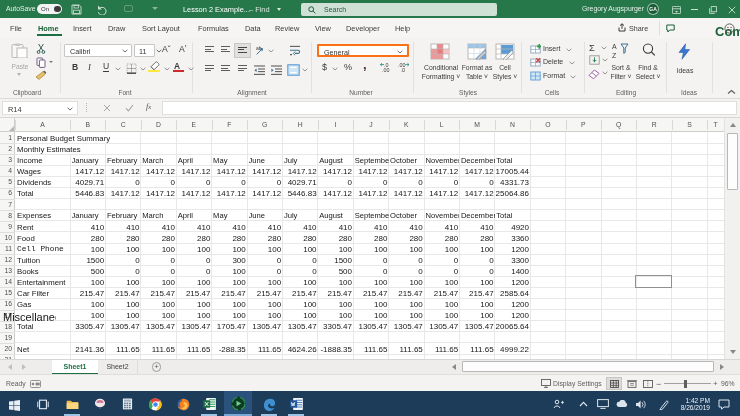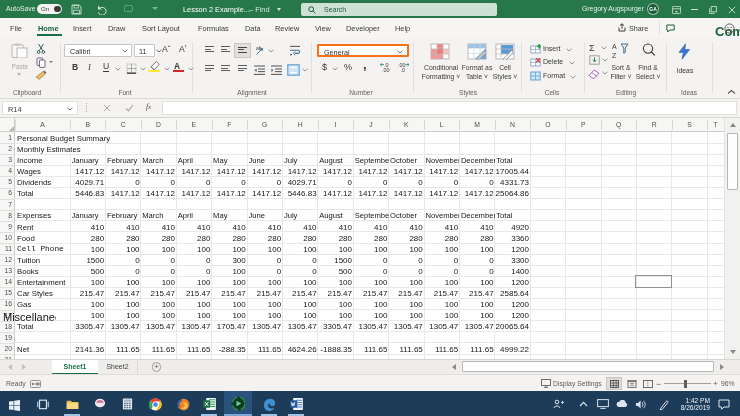--- a/index.html
+++ b/index.html
@@ -741,21 +741,21 @@
 <div class="ab" style="left:176.2px;top:160.0px;width:34.2px;text-align:right;font-size:8px;color:#161616;white-space:nowrap;">100</div>
 <div class="ab" style="left:211.6px;top:160.0px;width:34.2px;text-align:right;font-size:8px;color:#161616;white-space:nowrap;">100</div>
 <div class="ab" style="left:247.0px;top:160.0px;width:34.2px;text-align:right;font-size:8px;color:#161616;white-space:nowrap;">100</div>
 <div class="ab" style="left:282.4px;top:160.0px;width:34.2px;text-align:right;font-size:8px;color:#161616;white-space:nowrap;">100</div>
 <div class="ab" style="left:317.8px;top:160.0px;width:34.2px;text-align:right;font-size:8px;color:#161616;white-space:nowrap;">100</div>
 <div class="ab" style="left:353.2px;top:160.0px;width:34.2px;text-align:right;font-size:8px;color:#161616;white-space:nowrap;">100</div>
 <div class="ab" style="left:388.6px;top:160.0px;width:34.2px;text-align:right;font-size:8px;color:#161616;white-space:nowrap;">100</div>
 <div class="ab" style="left:424.0px;top:160.0px;width:34.2px;text-align:right;font-size:8px;color:#161616;white-space:nowrap;">100</div>
 <div class="ab" style="left:459.4px;top:160.0px;width:34.2px;text-align:right;font-size:8px;color:#161616;white-space:nowrap;">100</div>
 <div class="ab" style="left:494.8px;top:160.0px;width:34.2px;text-align:right;font-size:8px;color:#161616;white-space:nowrap;">1200</div>
-<div class="ab" style="left:17.0px;top:171.1px;width:53.0px;font-size:7.8px;color:#161616;white-space:nowrap;overflow:hidden;">Car Styles</div>
+<div class="ab" style="left:17.0px;top:171.1px;width:53.0px;font-size:7.8px;color:#161616;white-space:nowrap;overflow:hidden;">Car Filter</div>
 <div class="ab" style="left:70.0px;top:171.1px;width:34.2px;text-align:right;font-size:8px;color:#161616;white-space:nowrap;">215.47</div>
 <div class="ab" style="left:105.4px;top:171.1px;width:34.2px;text-align:right;font-size:8px;color:#161616;white-space:nowrap;">215.47</div>
 <div class="ab" style="left:140.8px;top:171.1px;width:34.2px;text-align:right;font-size:8px;color:#161616;white-space:nowrap;">215.47</div>
 <div class="ab" style="left:176.2px;top:171.1px;width:34.2px;text-align:right;font-size:8px;color:#161616;white-space:nowrap;">215.47</div>
 <div class="ab" style="left:211.6px;top:171.1px;width:34.2px;text-align:right;font-size:8px;color:#161616;white-space:nowrap;">215.47</div>
 <div class="ab" style="left:247.0px;top:171.1px;width:34.2px;text-align:right;font-size:8px;color:#161616;white-space:nowrap;">215.47</div>
 <div class="ab" style="left:282.4px;top:171.1px;width:34.2px;text-align:right;font-size:8px;color:#161616;white-space:nowrap;">215.47</div>
 <div class="ab" style="left:317.8px;top:171.1px;width:34.2px;text-align:right;font-size:8px;color:#161616;white-space:nowrap;">215.47</div>
 <div class="ab" style="left:353.2px;top:171.1px;width:34.2px;text-align:right;font-size:8px;color:#161616;white-space:nowrap;">215.47</div>
 <div class="ab" style="left:388.6px;top:171.1px;width:34.2px;text-align:right;font-size:8px;color:#161616;white-space:nowrap;">215.47</div>

